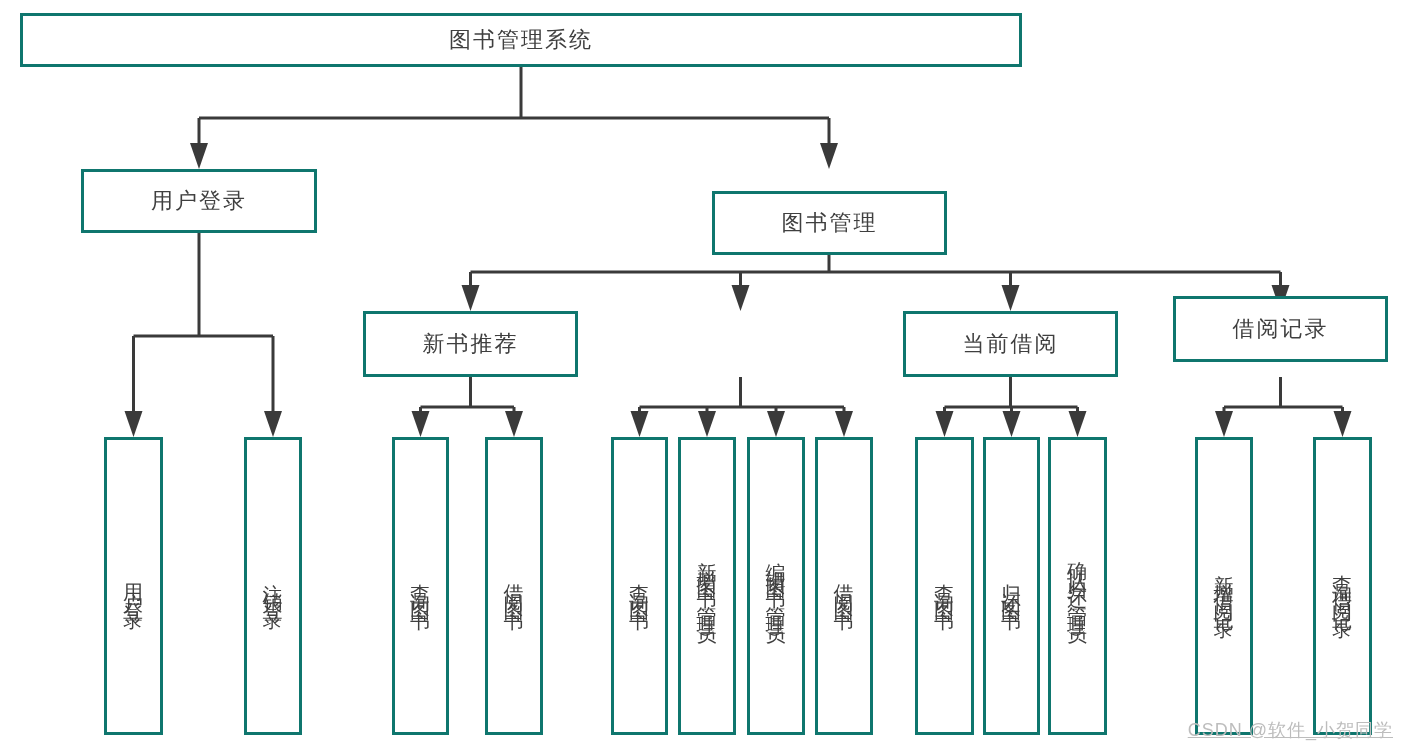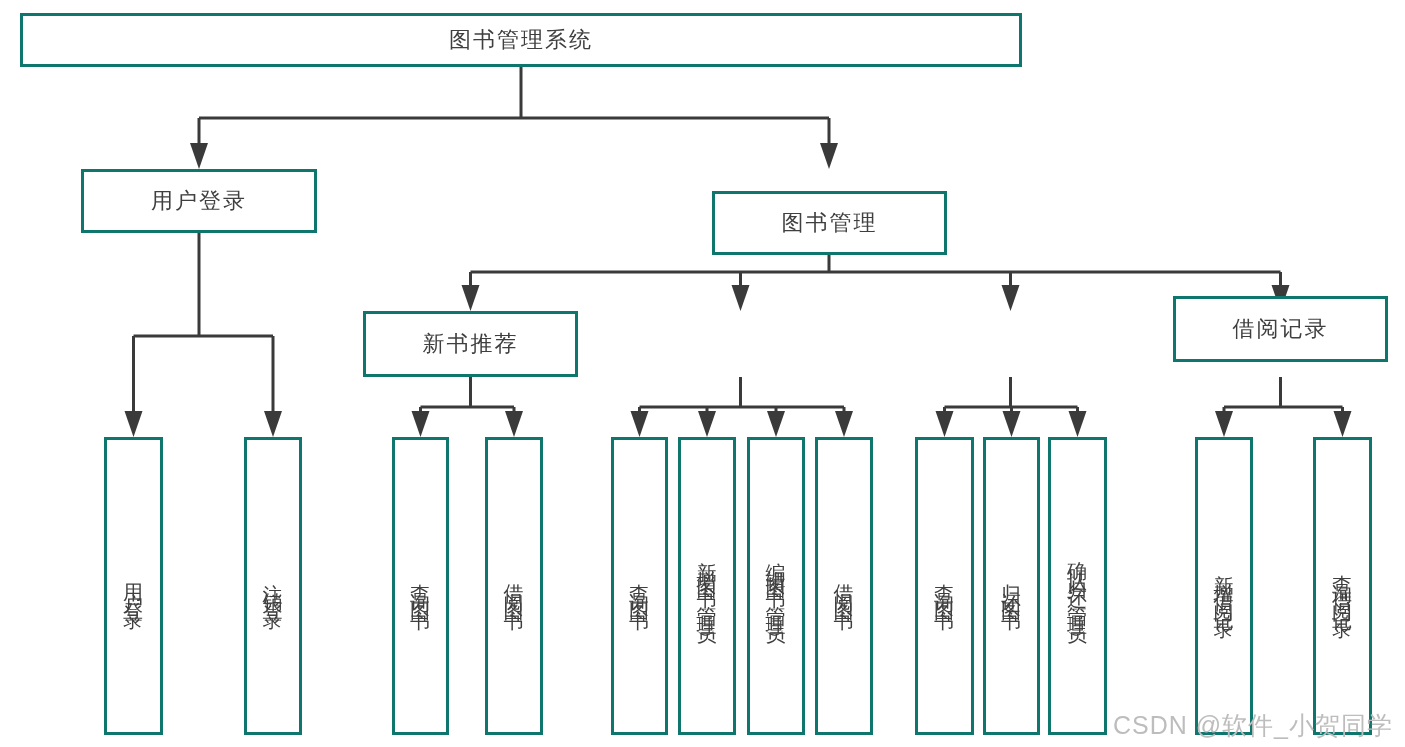--- a/index.html
+++ b/index.html
@@ -16,22 +16,22 @@
   }
   .h-node{font-size:22px;letter-spacing:2px;white-space:nowrap;}
   .root-node{font-size:22px;letter-spacing:2px;}
   .v-node span{
     writing-mode:vertical-rl;text-orientation:mixed;
     font-size:20px;line-height:1;letter-spacing:9px;
     color:#3f3f3f;
   }
   .watermark{
     position:absolute;right:12px;bottom:5px;
-    font-size:25px;letter-spacing:1px;color:#bdbdbd;
-    white-space:nowrap;z-index:5;
+    font-size:18px;letter-spacing:1px;color:#bdbdbd;
+    white-space:nowrap;z-index:5;text-decoration:underline;
   }
 </style>
 </head>
 <body>
 
 <div id="stage">
 
   <svg class="connectors" viewBox="0 0 1405 747" xmlns="http://www.w3.org/2000/svg">
     <g stroke="#3a3a3a" stroke-width="3" fill="none">
       <path d="
@@ -75,20 +75,23 @@
   <div class="node h-node" style="left:81px;top:169px;width:236px;height:64px;">
     <span>用户登录</span>
   </div>
   <div class="node h-node" style="left:712px;top:169px;width:235px;height:64px;margin-top:22px;">
     <span>图书管理</span>
   </div>
 
   <div class="node h-node" style="left:363px;top:311px;width:215px;height:66px;font-family:Liberation Serif, serif;">
     <span>新书推荐</span>
   </div>
+  <div class="node h-node" style="left:903px;top:311px;width:215px;height:66px;">
+    <span>当前借阅</span>
+  </div>
   <div class="node h-node" style="left:1173px;top:296px;width:215px;height:66px;">
     <span>借阅记录</span>
   </div>
 
   <div class="node v-node" style="left:104px;top:437px;width:59px;height:298px;">
     <span>用户登录</span>
   </div>
   <div class="node v-node" style="left:244px;top:437px;width:58px;height:298px;">
     <span>注销登录</span>
   </div>

